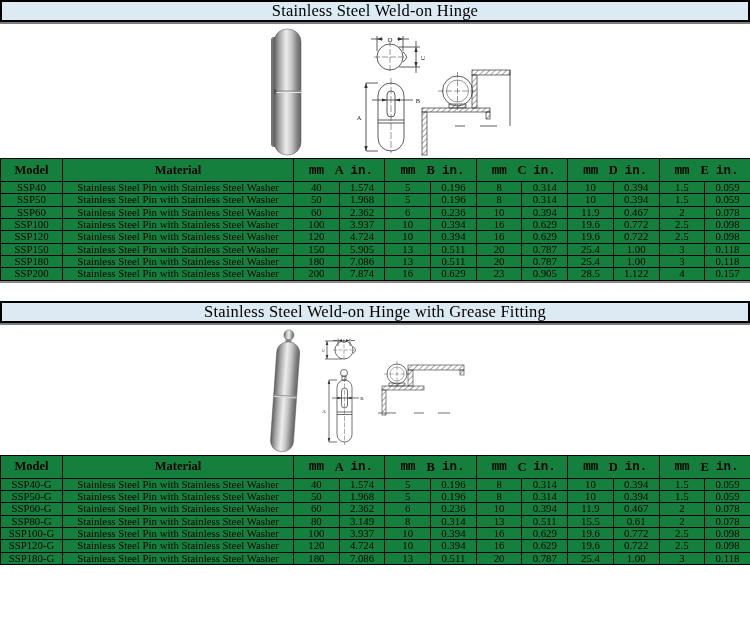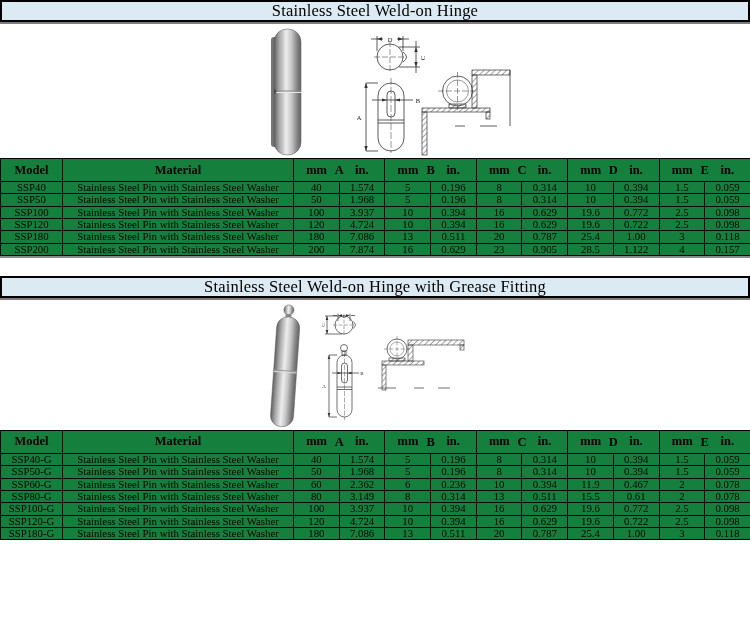--- a/index.html
+++ b/index.html
@@ -45,21 +45,21 @@
     padding: 0;
     overflow: hidden;
     white-space: nowrap;
   }
   .spec th { font-size: 12.5px; font-weight: bold; height: 23px; }
   .spec td { font-size: 10.8px; font-weight: normal; height: 12px; line-height: 1.05; }
   .spec col.c-model { width: 62px; }
   .spec col.c-mat   { width: 231px; }
   .spec col.c-val   { width: 45.7px; }
   th.dim { position: relative; }
-  th.dim .u { display: inline-block; width: 50%; }
+  th.dim .u { display: inline-block; width: 50%; font-family: Liberation Mono, monospace; }
   th.dim .ltr {
     position: absolute; left: 50%; top: 50%;
     transform: translate(-50%, -50%);
   }
 
   svg text.dl {
     font-family: "Liberation Serif", serif;
     font-size: 6.5px;
     fill: #222;
     text-anchor: middle;
@@ -222,20 +222,34 @@
           <td>5</td>
           <td>0.196</td>
           <td>8</td>
           <td>0.314</td>
           <td>10</td>
           <td>0.394</td>
           <td>1.5</td>
           <td>0.059</td>
         </tr>
         <tr>
+          <td>SSP60</td>
+          <td>Stainless Steel Pin with Stainless Steel Washer</td>
+          <td>60</td>
+          <td>2.362</td>
+          <td>6</td>
+          <td>0.236</td>
+          <td>10</td>
+          <td>0.394</td>
+          <td>11.9</td>
+          <td>0.467</td>
+          <td>2</td>
+          <td>0.078</td>
+        </tr>
+        <tr>
           <td>SSP100</td>
           <td>Stainless Steel Pin with Stainless Steel Washer</td>
           <td>100</td>
           <td>3.937</td>
           <td>10</td>
           <td>0.394</td>
           <td>16</td>
           <td>0.629</td>
           <td>19.6</td>
           <td>0.772</td>
@@ -248,20 +262,34 @@
           <td>120</td>
           <td>4.724</td>
           <td>10</td>
           <td>0.394</td>
           <td>16</td>
           <td>0.629</td>
           <td>19.6</td>
           <td>0.722</td>
           <td>2.5</td>
           <td>0.098</td>
+        </tr>
+        <tr>
+          <td>SSP150</td>
+          <td>Stainless Steel Pin with Stainless Steel Washer</td>
+          <td>150</td>
+          <td>5.905</td>
+          <td>13</td>
+          <td>0.511</td>
+          <td>20</td>
+          <td>0.787</td>
+          <td>25.4</td>
+          <td>1.00</td>
+          <td>3</td>
+          <td>0.118</td>
         </tr>
         <tr>
           <td>SSP180</td>
           <td>Stainless Steel Pin with Stainless Steel Washer</td>
           <td>180</td>
           <td>7.086</td>
           <td>13</td>
           <td>0.511</td>
           <td>20</td>
           <td>0.787</td>

